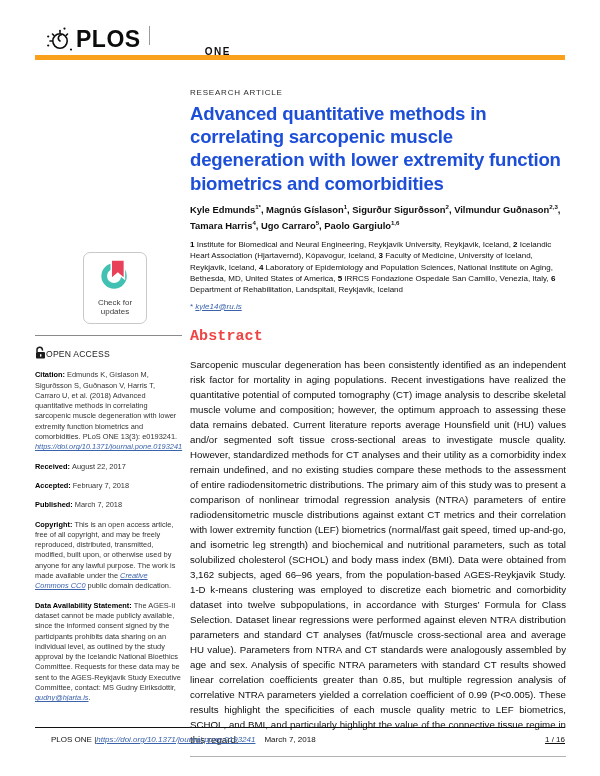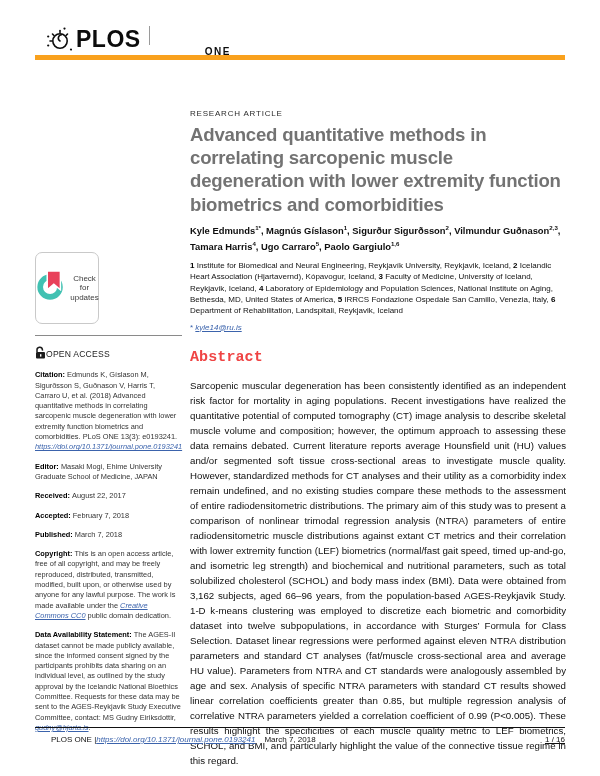--- a/index.html
+++ b/index.html
@@ -19,35 +19,35 @@
   .logo{position:absolute;left:46px;top:26px;display:flex;align-items:flex-start;}
   .logo svg{display:block;}
   .logo-plos{font-size:23px;font-weight:bold;letter-spacing:.5px;color:#0c0c0c;margin-left:4px;}
   .logo-divider{width:1px;height:19px;background:#9a9a9a;margin:0 7px 0 8px;}
   .logo-one{font-size:10px;font-weight:bold;letter-spacing:1.5px;color:#0c0c0c;margin-top:20px;padding-left:48px;}
   .accent-rule{position:absolute;left:35px;top:55px;width:530px;height:5px;background:var(--accent);}
   
   .sidebar{position:absolute;left:35px;top:252px;width:147px;font-size:7.4px;line-height:10.3px;color:var(--side-ink);}
   .badge{
     width:64px;height:72px;border:1px solid #c9c9c9;border-radius:7px;
-    display:flex;flex-direction:row;align-items:center;justify-content:center;
-    gap:3px;cursor:pointer;background:#fff;
+    display:flex;flex-direction:column;align-items:center;justify-content:center;
+    gap:3px;cursor:pointer;background:#fff;margin-left:48px;
   }
   .badge-text{font-size:8px;line-height:9.5px;color:#3c3c3c;text-align:center;}
   .side-rule{border:none;border-top:1px solid #8a8a8a;margin:11px 0 0 0;width:147px;}
   .open-access{display:flex;align-items:center;margin-top:10px;font-size:8.6px;letter-spacing:.2px;color:#1c1c1c;}
   .side-sec{margin-top:9px;}
   .rt-b{font-weight:bold;color:#000;}
   .rt-link{color:var(--link);text-decoration:underline;cursor:pointer;font-style:italic;}
   .rt-blue{color:var(--link);}
   .rt-sup{vertical-align:super;font-size:65%;}
   
-  .main{position:absolute;left:190px;top:88px;width:376px;margin-top:21px;}
+  .main{position:absolute;left:190px;top:88px;width:376px;}
   .kicker{font-size:8px;letter-spacing:.8px;color:#2b2b2b;}
-  .title{margin-top:5px;font-size:18.6px;line-height:23.2px;font-weight:bold;letter-spacing:-.2px;color:#737373;}
+  .title{margin-top:5px;font-size:18.6px;line-height:23.2px;font-weight:bold;letter-spacing:-.2px;color:#1d4ed8;}
   .authors{margin-top:5px;font-size:9.4px;line-height:13px;font-weight:bold;color:#0e0e0e;}
   .affiliations{margin-top:7px;font-size:8px;line-height:11.3px;color:#121212;}
   .corresponding{margin-top:6px;font-size:8px;}
   .abstract-h{margin-top:17px;font-size:15px;font-weight:bold;letter-spacing:.1px;color:#ef4444;font-family:Liberation Mono, monospace;}
   .abstract-p{margin-top:12px;font-size:9.7px;line-height:15px;text-align:justify;color:#0f0f0f;}
   .abstract-rule{border:none;border-top:1px solid #b3b3b3;margin-top:9px;}
   
   .footer-rule{position:absolute;left:35px;top:727px;width:530px;border:none;border-top:1.5px solid #111;}
   .footer{position:absolute;left:35px;top:735px;width:530px;display:flex;font-size:8px;color:#111;padding-left:16px;}
   .footer .f-date{margin-left:9px;}
@@ -103,21 +103,20 @@
       <svg width="11" height="13" viewBox="0 0 11 13">
         <path d="M2 6 V4.2 a2.7 2.7 0 0 1 5.4 -0.6 l0.2 1" fill="none" stroke="#1c1c1c" stroke-width="1.5"></path>
         <rect x="1" y="6" width="9" height="6.5" rx="1" fill="#1c1c1c"></rect>
         <rect x="5" y="8.2" width="1.4" height="2.4" fill="#fff"></rect>
       </svg>
     </span>
     <span>OPEN ACCESS</span>
   </div>
 
   <div class="side-sec"><span class="rt-b">Citation: </span><span>Edmunds K, Gíslason M, Sigurðsson S, Guðnason V, Harris T, Carraro U, et al. (2018) Advanced quantitative methods in correlating sarcopenic muscle degeneration with lower extremity function biometrics and comorbidities. PLoS ONE 13(3): e0193241. </span><span class="rt-link">https://doi.org/10.1371/journal.pone.0193241</span></div>
-  <div class="side-sec"><span class="rt-b">Editor: </span><span>Masaki Mogi, Ehime University Graduate School of Medicine, JAPAN</span></div>
   <div class="side-sec"><span class="rt-b">Received: </span><span>August 22, 2017</span></div>
   <div class="side-sec"><span class="rt-b">Accepted: </span><span>February 7, 2018</span></div>
   <div class="side-sec"><span class="rt-b">Published: </span><span>March 7, 2018</span></div>
   <div class="side-sec"><span class="rt-b">Copyright: </span><span>This is an open access article, free of all copyright, and may be freely reproduced, distributed, transmitted, modified, built upon, or otherwise used by anyone for any lawful purpose. The work is made available under the </span><span class="rt-link">Creative Commons CC0</span><span> public domain dedication.</span></div>
   <div class="side-sec"><span class="rt-b">Data Availability Statement: </span><span>The AGES-II dataset cannot be made publicly available, since the informed consent signed by the participants prohibits data sharing on an individual level, as outlined by the study approval by the Icelandic National Bioethics Committee. Requests for these data may be sent to the AGES-Reykjavik Study Executive Committee, contact: MS Gudny Eiriksdottir, </span><span class="rt-link">gudny@hjarta.is</span><span>.</span></div>
 </div>
 
 <div class="main">
   <div class="kicker">RESEARCH ARTICLE</div>
   <h1 class="title">Advanced quantitative methods in correlating sarcopenic muscle degeneration with lower extremity function biometrics and comorbidities</h1>

